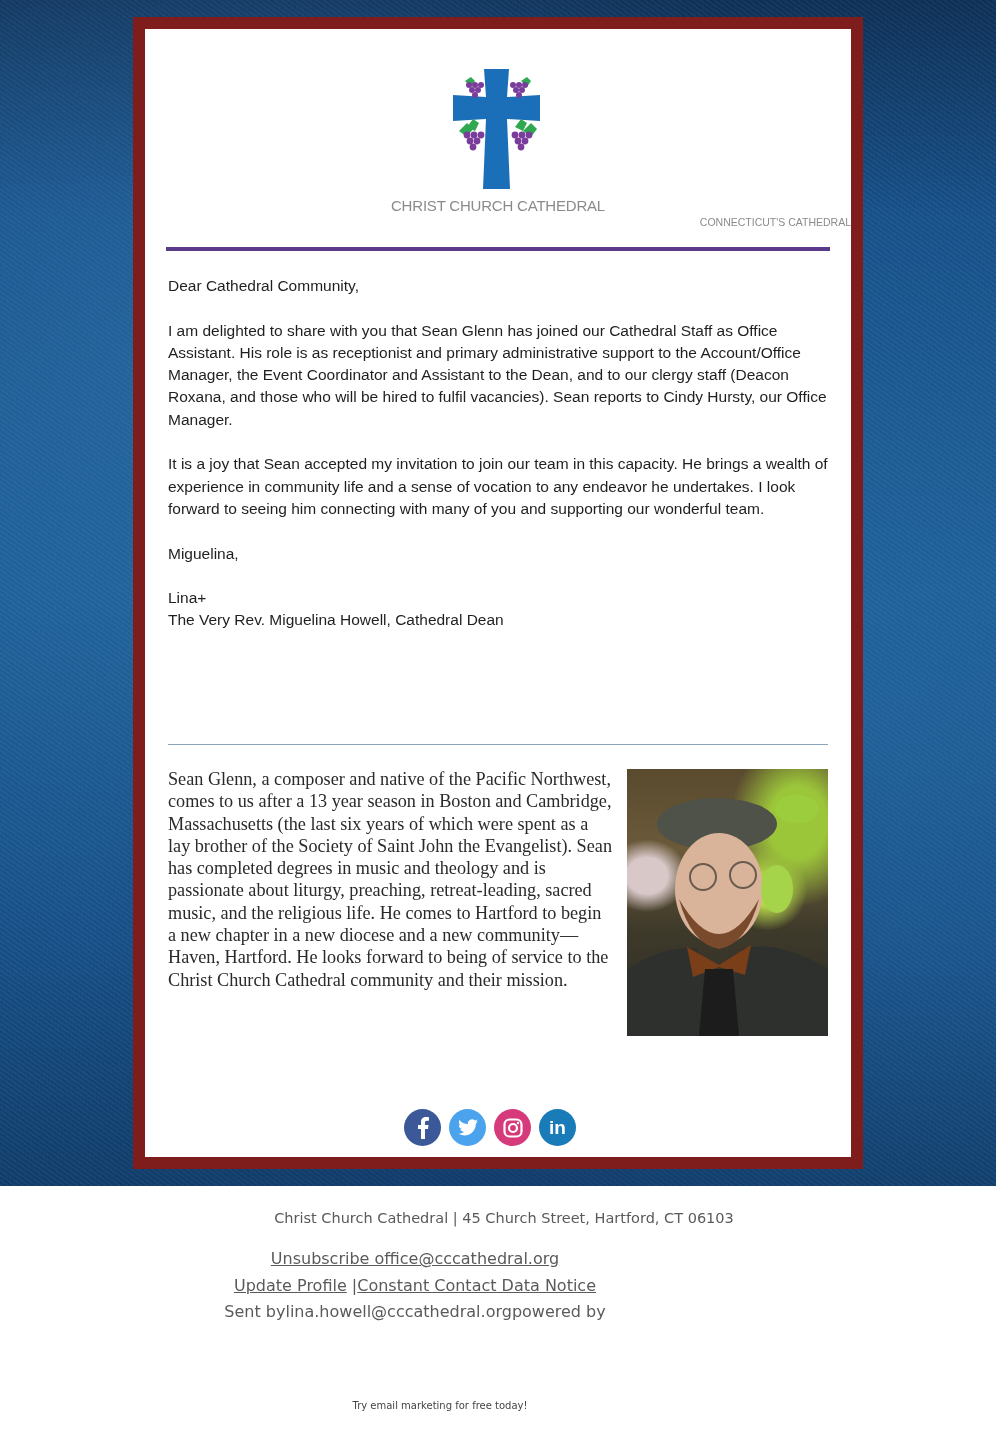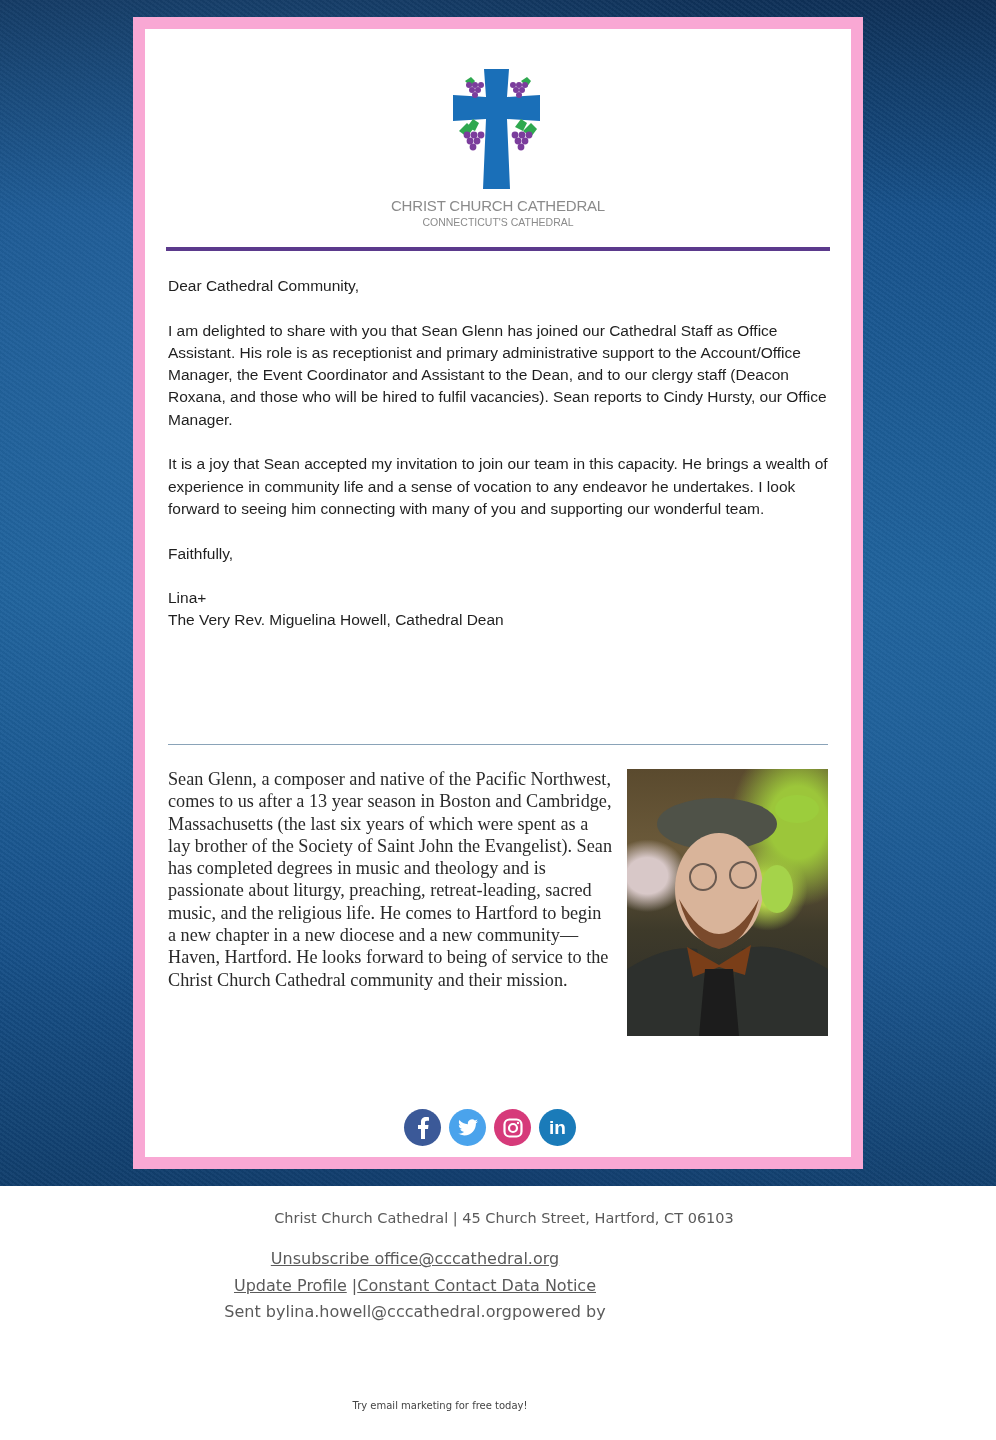--- a/index.html
+++ b/index.html
@@ -11,32 +11,32 @@
       background:
         radial-gradient(ellipse at 20% 30%, rgba(60,130,190,0.35), rgba(0,0,0,0) 55%),
         radial-gradient(ellipse at 85% 60%, rgba(50,120,180,0.30), rgba(0,0,0,0) 55%),
         radial-gradient(ellipse at 50% 95%, rgba(20,60,110,0.5), rgba(0,0,0,0) 60%),
         repeating-linear-gradient(35deg, rgba(255,255,255,0.03) 0 2px, rgba(0,0,0,0.04) 2px 4px),
         linear-gradient(180deg, #0f3158 0%, #17518a 18%, #1b5d96 50%, #175088 80%, #113e6c 100%);
     }
 
     .card {
       position: absolute; left: 133px; top: 17px; width: 730px; height: 1152px;
-      background: #f9a8d4; padding: 12px;
+      background: #7f1d1d; padding: 12px;
     }
     .card-inner { position: relative; width: 100%; height: 100%; background: #ffffff; }
 
     .logo { position: absolute; left: 0; top: 0; width: 706px; height: 200px; }
     .cross-wrap { position: absolute; left: 308px; top: 40px; width: 90px; height: 120px; }
     .logo-title {
       position: absolute; left: 0; width: 706px; top: 168px; text-align: center;
       color: #8b8b8b; font-size: 15px; letter-spacing: -0.2px;
     }
     .logo-sub {
-      position: absolute; left: 0; width: 706px; top: 187px; text-align: center;
+      position: absolute; left: 0; width: 706px; top: 187px; text-align: right;
       color: #8b8b8b; font-size: 10.5px;
     }
 
     .purple-rule { position: absolute; left: 21px; top: 218px; width: 664px; height: 4px; background: #5b3a8c; }
 
     .letter {
       position: absolute; left: 23px; top: 246px; width: 665px;
       font-family: "Liberation Sans", sans-serif; font-size: 15.5px; line-height: 22.3px; color: #1f1f1f;
     }
     .letter p { margin: 0 0 22.3px 0; }
@@ -118,21 +118,21 @@
       <div class="logo-title">CHRIST CHURCH CATHEDRAL</div>
       <div class="logo-sub">CONNECTICUT'S CATHEDRAL</div>
     </div>
 
     <div class="purple-rule"></div>
 
     <div class="letter">
       <p>Dear Cathedral Community,</p>
       <p>I am delighted to share with you that Sean Glenn has joined our Cathedral Staff as Office Assistant. His role is as receptionist and primary administrative support to the Account/Office Manager, the Event Coordinator and Assistant to the Dean, and to our clergy staff (Deacon Roxana, and those who will be hired to fulfil vacancies). Sean reports to Cindy Hursty, our Office Manager.</p>
       <p>It is a joy that Sean accepted my invitation to join our team in this capacity. He brings a wealth of experience in community life and a sense of vocation to any endeavor he undertakes.  I look forward to seeing him connecting with many of you and supporting our wonderful team.</p>
-      <p>Faithfully,</p>
+      <p>Miguelina,</p>
       <div>Lina+</div>
       <div>The Very Rev. Miguelina Howell, Cathedral Dean</div>
     </div>
 
     <div class="thin-rule"></div>
 
     <div class="bio">Sean Glenn, a composer and native of the Pacific Northwest, comes to us after a 13 year season in Boston and Cambridge, Massachusetts (the last six years of which were spent as a lay brother of the Society of Saint John the Evangelist). Sean has completed degrees in music and theology and is passionate about liturgy, preaching, retreat-leading, sacred music, and the religious life. He comes to Hartford to begin a new chapter in a new diocese and a new community—Haven, Hartford. He looks forward to being of service to the Christ Church Cathedral community and their mission.</div>
     <div class="photo" title="Portrait of Sean Glenn wearing a flat cap, glasses and a bow tie">
       <svg width="201" height="267" viewBox="0 0 201 267">
         <ellipse cx="90" cy="55" rx="60" ry="26" fill="#4f5248"></ellipse>

